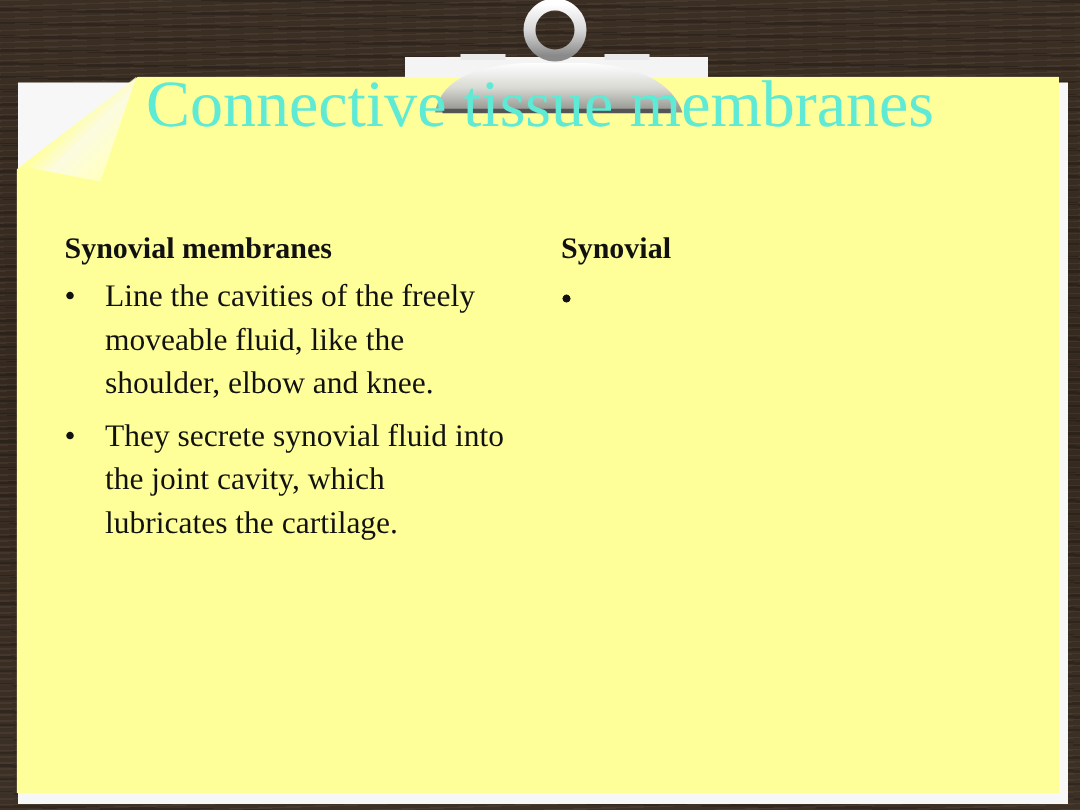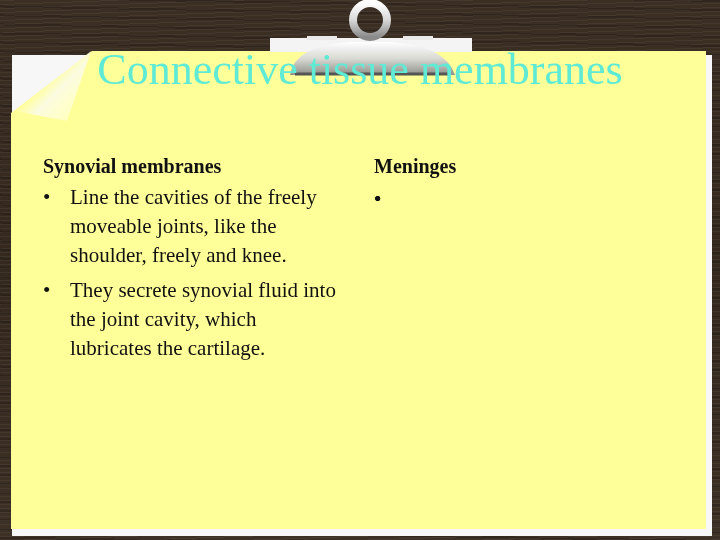--- a/index.html
+++ b/index.html
@@ -64,31 +64,31 @@
   <path d="M40 74 L195 74" stroke="#555" stroke-width="3"></path>
 </svg>
 
 <div class="title">Connective tissue membranes</div>
 
 <div class="col left">
   <h3>Synovial membranes</h3>
   <ul>
     <li>
       <span class="bullet">•</span>
-      <span>Line the cavities of the freely moveable joints, like the shoulder, freely and knee.</span>
+      <span>Line the cavities of the freely moveable fluid, like the shoulder, elbow and knee.</span>
     </li>
     <li>
       <span class="bullet">•</span>
       <span>They secrete synovial fluid into the joint cavity, which lubricates the cartilage.</span>
     </li>
   </ul>
 </div>
 
 <div class="col right">
-  <h3>Meninges</h3>
+  <h3>Synovial</h3>
   <ul>
     <li>
       <span class="bullet">•</span>
     </li>
     <li>
       <span class="bullet">•</span>
     </li>
     <li>
       <span class="bullet">•</span>
     </li>

